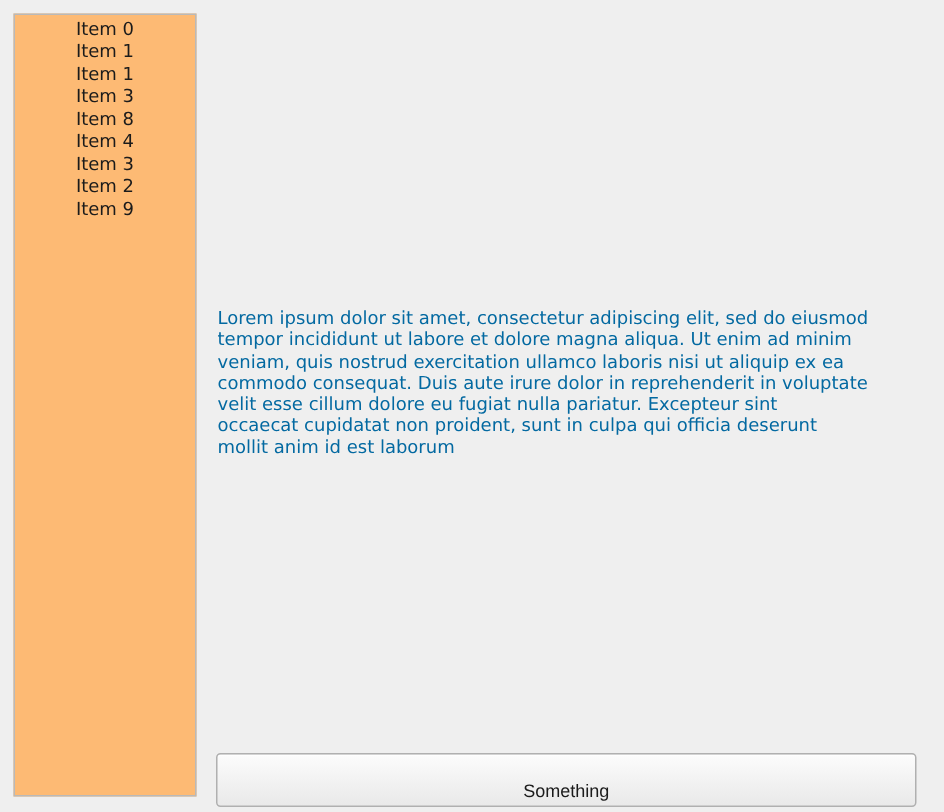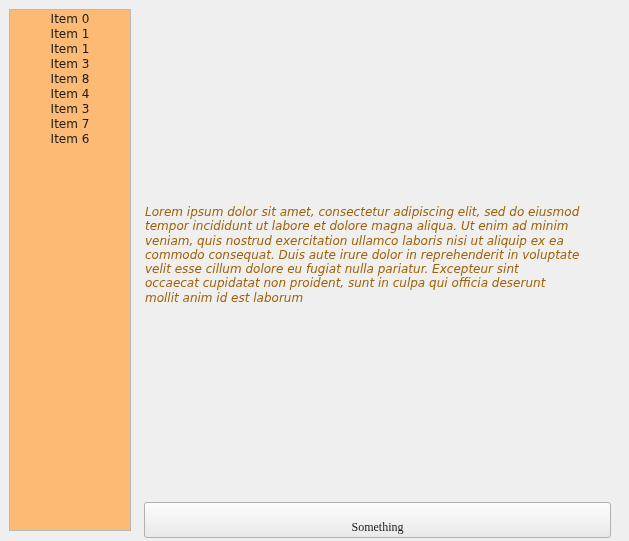--- a/index.html
+++ b/index.html
@@ -37,35 +37,34 @@
     user-select: none;
   }
   .lorem {
     position: absolute;
     left: 145px;
     top: 205px;
     max-width: 472px;
     font-size: 12px;
     line-height: 14.3px;
     white-space: pre-line;
-    color: #a16207;
-    font-style: italic;
+    color: #0369a1;
   }
   .something-btn {
     position: absolute;
     left: 144px;
     top: 502px;
     width: 467px;
     height: 22px;
     box-sizing: border-box;
     border: 1px solid #b0b0b0;
     border-radius: 3px;
     background: linear-gradient(#fcfcfc, #e9e9e9);
     box-shadow: inset 0 1px 0 rgba(255,255,255,0.75);
-    font-family: Liberation Serif, serif;
+    font-family: Liberation Sans, sans-serif;
     font-size: 12px;
     color: #1b1b1b;
     padding: 17px;
     text-align: center;
     cursor: default;
   }
 </style>
 </head>
 <body>
 
@@ -79,23 +78,23 @@
 
     <div class="list-item">Item 3</div>
 
 
     <div class="list-item">Item 8</div>
 
     <div class="list-item">Item 4</div>
 
     <div class="list-item">Item 3</div>
 
-    <div class="list-item">Item 7</div>
+    <div class="list-item">Item 2</div>
 
-    <div class="list-item">Item 6</div>
+    <div class="list-item">Item 9</div>
   </div>
 
 <div class="lorem">Lorem ipsum dolor sit amet, consectetur adipiscing elit, sed do eiusmod
 tempor incididunt ut labore et dolore magna aliqua. Ut enim ad minim
 veniam, quis nostrud exercitation ullamco laboris nisi ut aliquip ex ea
 commodo consequat. Duis aute irure dolor in reprehenderit in voluptate
 velit esse cillum dolore eu fugiat nulla pariatur. Excepteur sint
 occaecat cupidatat non proident, sunt in culpa qui officia deserunt
 mollit anim id est laborum</div>
 

